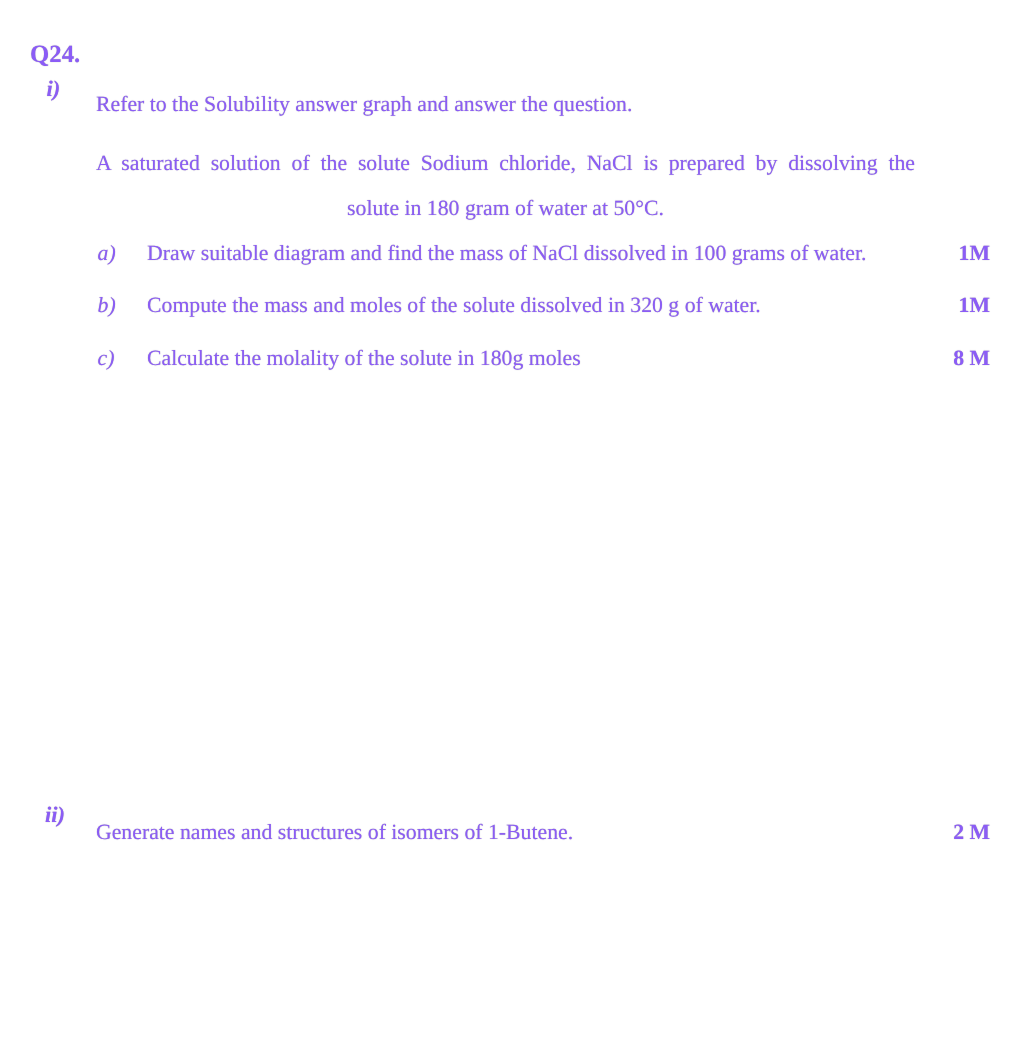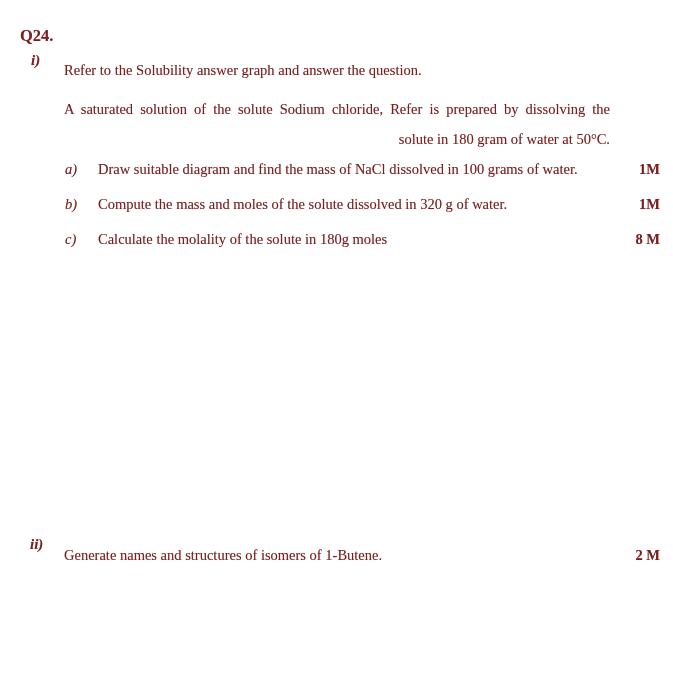--- a/index.html
+++ b/index.html
@@ -49,21 +49,21 @@
     top: 94px;
     width: 546px;
     font-size: 14.5px;
     line-height: 30px;
   }
   .paragraph .line-justified {
     text-align: justify;
     text-align-last: justify;
   }
   .paragraph .line-normal {
-    text-align: right;
+    text-align: center;
   }
   .subitems {
     position: absolute;
     left: 65px;
     top: 159px;
     width: 595px;
   }
   .subitem {
     display: flex;
     align-items: flex-start;
@@ -96,30 +96,30 @@
     font-size: 14.5px;
     line-height: 20px;
   }
   .part-ii-text {
     flex: 1 1 auto;
   }
 </style>
 </head>
 <body style="background: rgb(255, 255, 255);">
 
-<div class="sheet" style="color: #7f1d1d;">
+<div class="sheet" style="color: #8b5cf6;">
 
   <div class="q-number">Q24.</div>
 
   <div class="part-label label-i">i)</div>
 
   <div class="intro-line">Refer to the Solubility answer graph and answer the question.</div>
 
   <div class="paragraph">
-    <div class="line-justified">A saturated solution of the solute Sodium chloride, Refer is prepared by dissolving the</div>
+    <div class="line-justified">A saturated solution of the solute Sodium chloride, NaCl is prepared by dissolving the</div>
     <div class="line-normal">solute in 180 gram of water at 50°C.</div>
   </div>
 
   <div class="subitems">
 
     <div class="subitem">
       <span class="subitem-label">a)</span>
       <span class="subitem-text">Draw suitable diagram and find the mass of NaCl dissolved in 100 grams of water.</span>
       <span class="marks">1M</span>
     </div>

